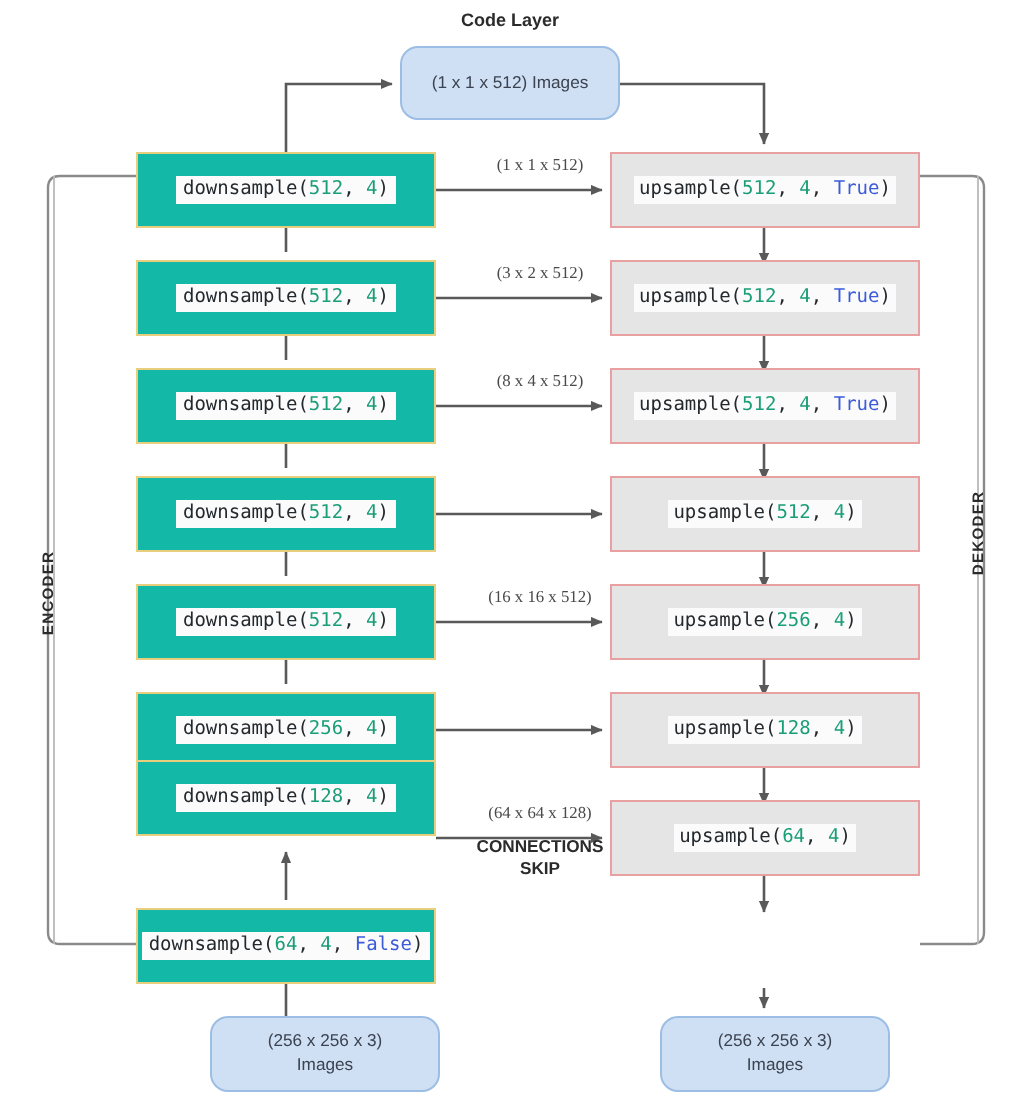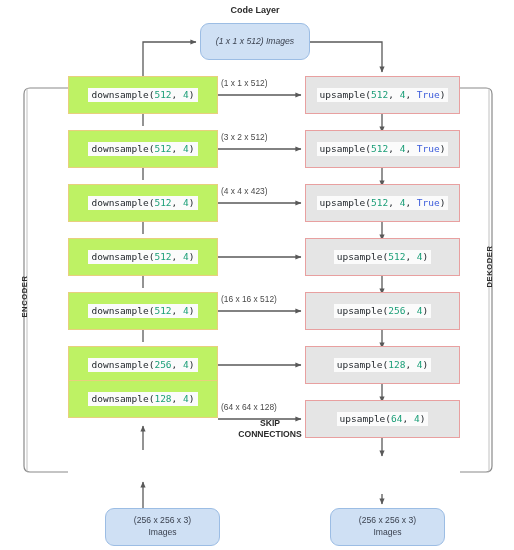--- a/index.html
+++ b/index.html
@@ -15,21 +15,21 @@
 
   .node{
     position:absolute;
     box-sizing:border-box;
     display:flex;align-items:center;justify-content:center;
     text-align:center;
   }
 
   
   .enc{
-    background:#bef264;
+    background:#14b8a6;
     border:1.6px solid #e8cf7e;
     left:68px;width:150px;height:38px;
   }
   
   .dec{
     background:#e5e5e5;
     border:1.6px solid #e8a0a0;
     left:305px;width:155px;height:38px;
   }
   .code-fn{
@@ -47,35 +47,36 @@
   
   .imgbox{
     background:#cfe0f4;
     border:1.5px solid #9cbde4;
     border-radius:9px;
     color:#3b4250;
     font-size:8.6px;
     line-height:1.35;
     flex-direction:column;
   }
-  #code-layer-box{left:200px;top:23px;width:110px;height:37px;font-style:italic;}
+  #code-layer-box{left:200px;top:23px;width:110px;height:37px;}
   #input-images-box{left:105px;top:508px;width:115px;height:38px;}
   #output-images-box{left:330px;top:508px;width:115px;height:38px;}
 
   .code-layer-title{
     position:absolute;left:200px;top:5px;width:110px;
     text-align:center;font-size:9px;font-weight:bold;color:#2b2b2b;
   }
 
   
   .skiplabel{
     position:absolute;
     font-size:8.4px;color:#4a4a4a;
-    width:120px;left:221px;
+    text-align:center;width:120px;left:210px;
     white-space:nowrap;
+    font-family:Liberation Serif, serif;
   }
 
   #skip-connections-label{
     position:absolute;left:214px;top:418px;width:112px;
     text-align:center;font-size:8.6px;font-weight:bold;
     color:#2b2b2b;line-height:1.3;
   }
 
   .side-label{
     position:absolute;
@@ -159,20 +160,23 @@
   </div>
   <div class="node enc" style="top:292px">
     <span class="code-fn"><span>downsample</span>(<span class="num">512</span>, <span class="num">4</span>)</span>
   </div>
   <div class="node enc" style="top:346px">
     <span class="code-fn"><span>downsample</span>(<span class="num">256</span>, <span class="num">4</span>)</span>
   </div>
   <div class="node enc" style="top:380px">
     <span class="code-fn"><span>downsample</span>(<span class="num">128</span>, <span class="num">4</span>)</span>
   </div>
+  <div class="node enc" style="top:454px">
+    <span class="code-fn"><span>downsample</span>(<span class="num">64</span>, <span class="num">4</span>, <span class="bool">False</span>)</span>
+  </div>
 
   <div class="node dec" style="top:76px">
     <span class="code-fn"><span>upsample</span>(<span class="num">512</span>, <span class="num">4</span>, <span class="bool">True</span>)</span>
   </div>
   <div class="node dec" style="top:130px">
     <span class="code-fn"><span>upsample</span>(<span class="num">512</span>, <span class="num">4</span>, <span class="bool">True</span>)</span>
   </div>
   <div class="node dec" style="top:184px">
     <span class="code-fn"><span>upsample</span>(<span class="num">512</span>, <span class="num">4</span>, <span class="bool">True</span>)</span>
   </div>
@@ -184,27 +188,27 @@
   </div>
   <div class="node dec" style="top:346px">
     <span class="code-fn"><span>upsample</span>(<span class="num">128</span>, <span class="num">4</span>)</span>
   </div>
   <div class="node dec" style="top:400px">
     <span class="code-fn"><span>upsample</span>(<span class="num">64</span>, <span class="num">4</span>)</span>
   </div>
 
   <div class="skiplabel" style="top:78px">(1 x 1 x 512)</div>
   <div class="skiplabel" style="top:132px">(3 x 2 x 512)</div>
-  <div class="skiplabel" style="top:186px">(4 x 4 x 423)</div>
+  <div class="skiplabel" style="top:186px">(8 x 4 x 512)</div>
   <div class="skiplabel" style="top:294px">(16 x 16 x 512)</div>
   <div class="skiplabel" style="top:402px">(64 x 64 x 128)</div>
 
   <div id="skip-connections-label">
+    <div>CONNECTIONS</div>
     <div>SKIP</div>
-    <div>CONNECTIONS</div>
   </div>
 
   <div id="input-images-box" class="node imgbox">
     <span>(256 x 256 x 3)</span>
     <span>Images</span>
   </div>
   <div id="output-images-box" class="node imgbox">
     <span>(256 x 256 x 3)</span>
     <span>Images</span>
   </div>

